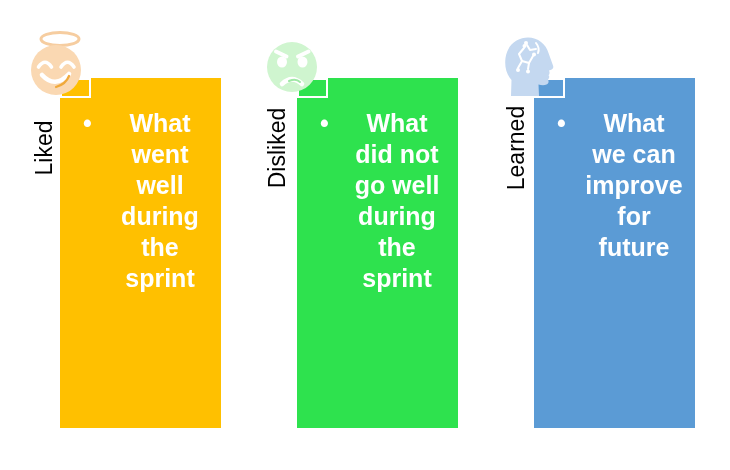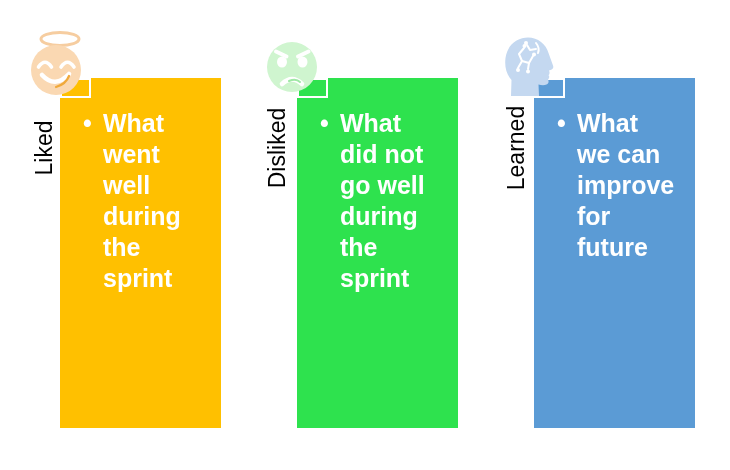--- a/index.html
+++ b/index.html
@@ -11,21 +11,21 @@
   .c1p{left:60px}.c2p{left:297px}.c3p{left:534px}
   .notch{
     position:absolute;left:0;top:0;width:31px;height:20px;
     border:2px solid #ffffff;box-sizing:border-box;background:transparent;
   }
   .content{
     position:absolute;left:0;top:0;right:0;display:flex;align-items:flex-start;
     padding:30px 4px 0 23px;font-size:25px;line-height:31px;font-weight:700;
   }
   .bullet{width:20px;flex:0 0 20px;font-size:25px;line-height:31px;}
-  .body{flex:1;white-space:pre-line;}
+  .body{flex:1;white-space:pre-line;text-align:center;}
   .vlabel{
     position:absolute;width:110px;height:26px;line-height:26px;text-align:center;
     font-size:23px;font-weight:400;transform:rotate(-90deg);transform-origin:0 0;
     white-space:nowrap;
   }
   .c1l{left:31px;top:203px}.c2l{left:264px;top:203px}.c3l{left:503px;top:203px}
   .icon{position:absolute;}
   .c1i{left:28px;top:28px;width:60px;height:70px}
   .c2i{left:265px;top:40px;width:55px;height:55px}
   .c3i{left:503px;top:36px;width:53px;height:61px}

